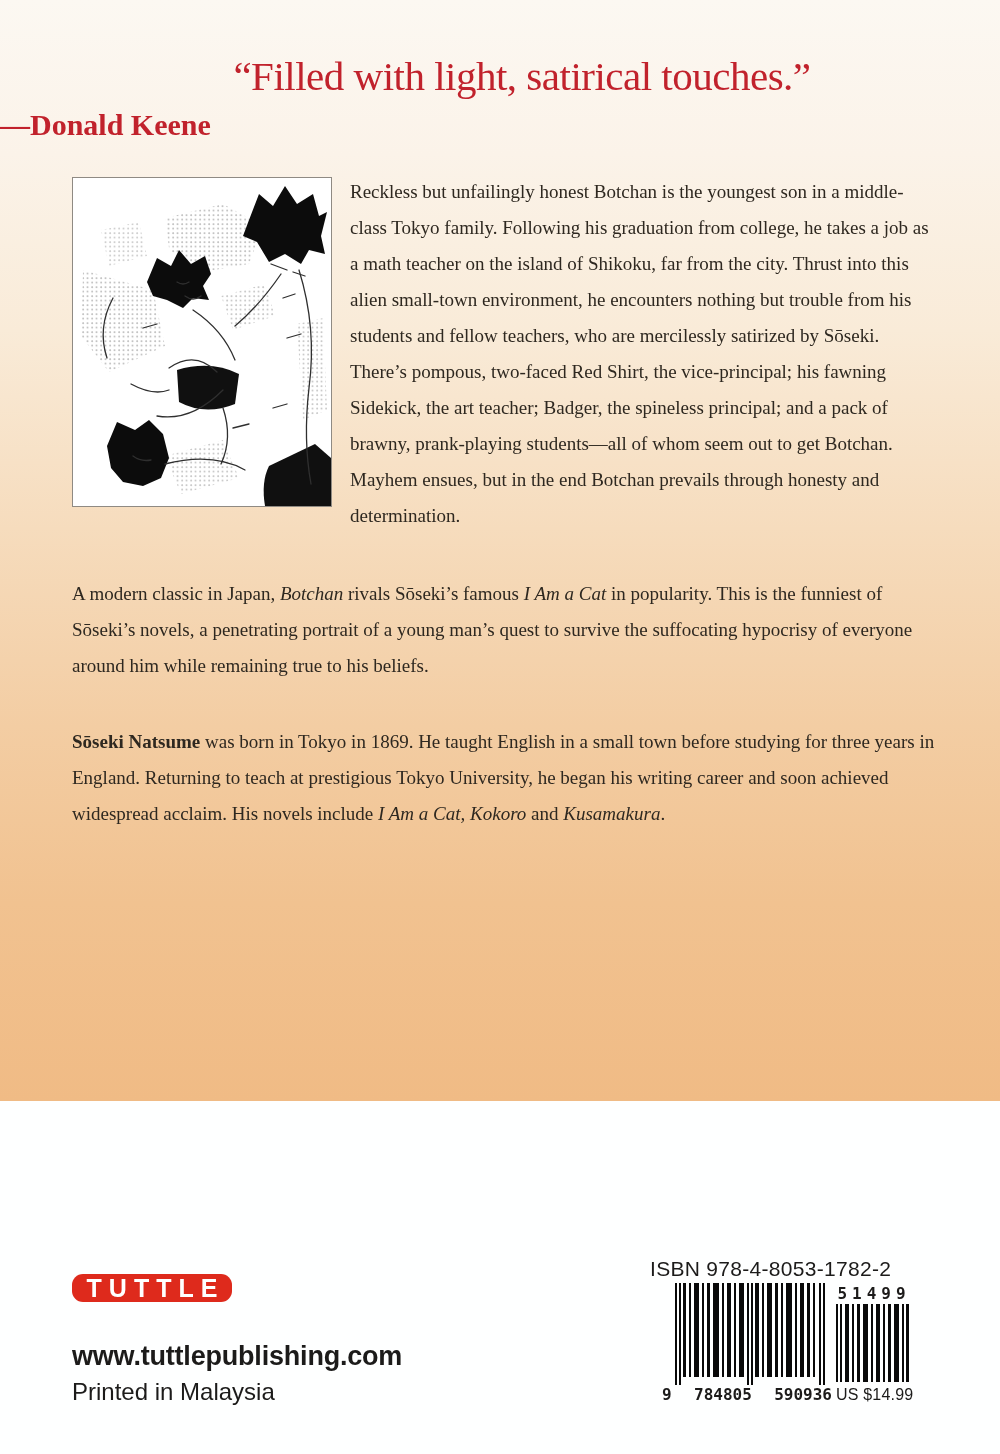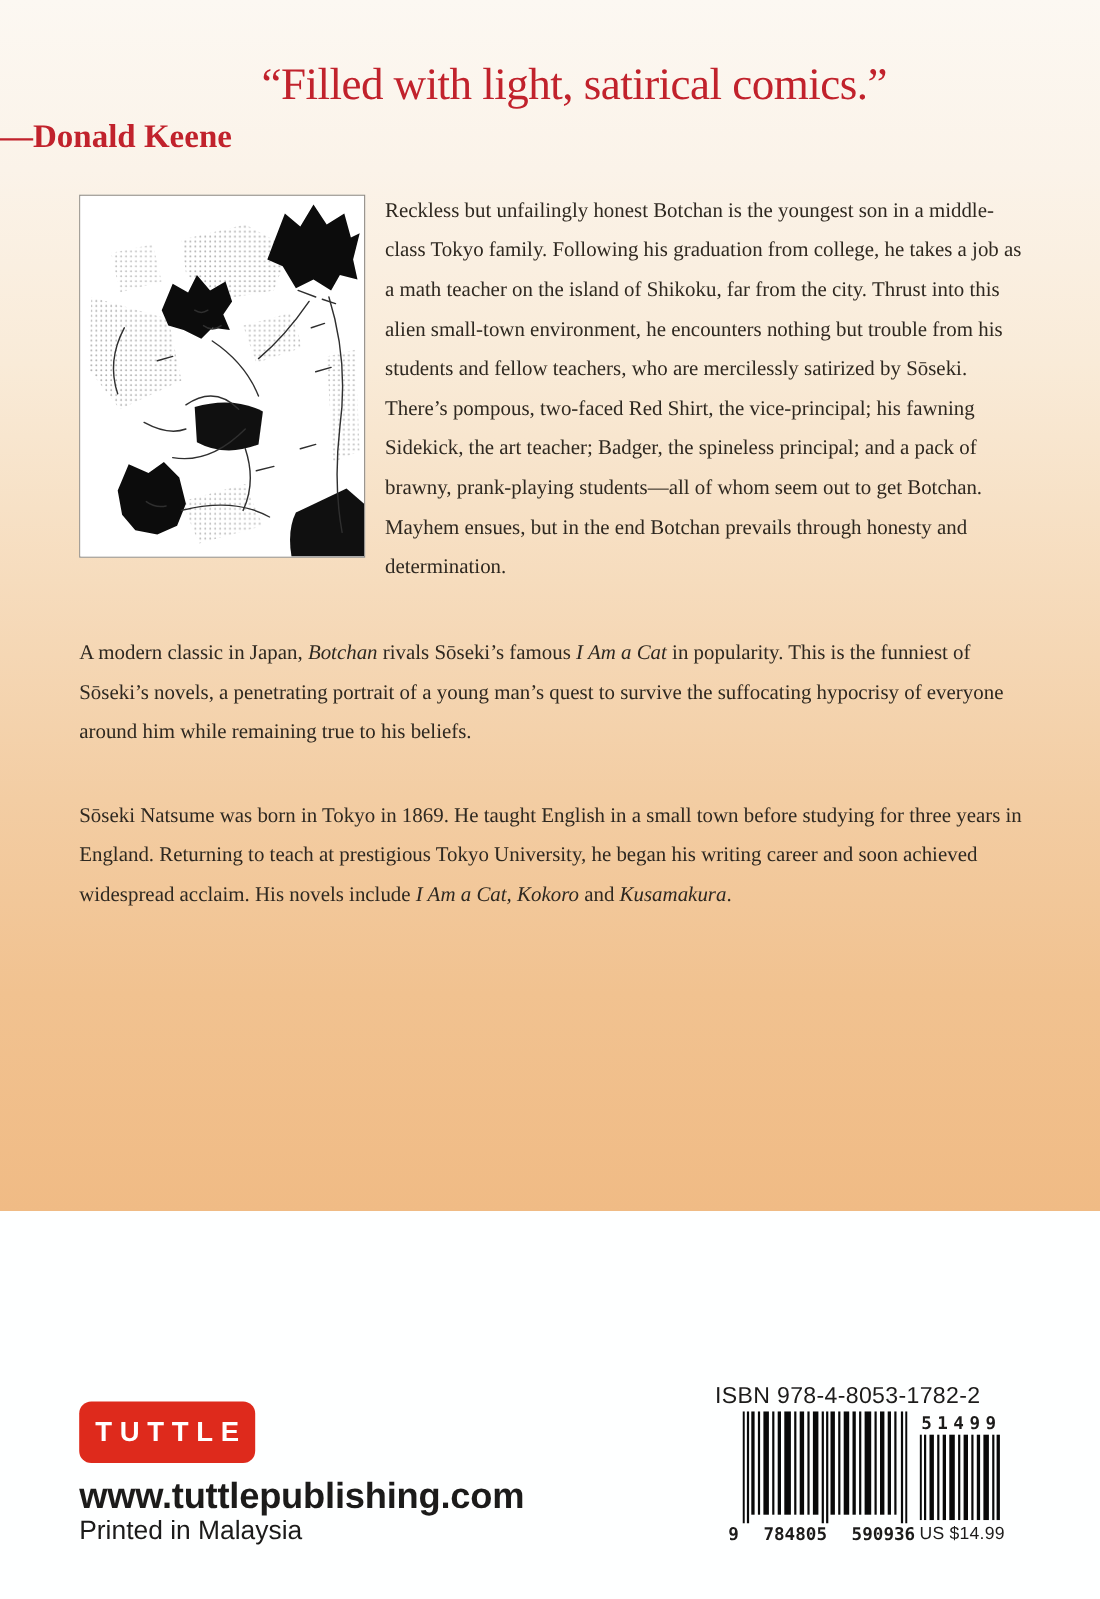--- a/index.html
+++ b/index.html
@@ -39,53 +39,53 @@
     margin-top:32px;
     padding:0 62px 0 72px;
     color:#2e2820;
     font-size:19px;
     line-height:36px;
   }
   .content p{margin:0;}
   .content p.p1{margin-bottom:42px;}
   .content p.p2{margin-bottom:40px;}
   .content p.p3{margin-bottom:26px;}
-  .content b{font-weight:normal;text-align:right;}
+  .content b{font-weight:bold;text-align:right;}
   .content i{font-style:italic;}
   .illustration{
     float:left;
     width:258px;height:328px;
     background:#ffffff;
     border:1px solid #8f8a83;
     margin:3px 18px 8px 0;
   }
   .illustration svg{display:block;width:100%;height:100%;}
   
   .footer{
     position:relative;
     width:1000px;height:353px;
     background:#feffff;
     font-family:"Liberation Sans", sans-serif;
     color:#1c1b1a;
   }
   .tuttle-logo{
     position:absolute;left:72px;top:173px;
-    width:160px;height:56px;
+    width:160px;height:28px;
     background:#de2a1c;
     border-radius:11px;
     display:flex;align-items:center;justify-content:center;
   }
   .tuttle-logo span{
     color:#ffffff;font-weight:bold;
     font-size:25px;letter-spacing:7px;
     padding-left:7px; 
   }
   .website{
     position:absolute;left:72px;top:240px;
-    font-size:33px;font-weight:bold;letter-spacing:-0.2px;
+    font-size:27px;font-weight:bold;letter-spacing:-0.2px;
   }
   .printed{
     position:absolute;left:72px;top:277px;
     font-size:24px;
   }
   .barcode-block{
     position:absolute;left:650px;top:156px;
     width:278px;height:150px;
   }
   .isbn-label{
@@ -112,21 +112,21 @@
   svg .bar{fill:#090909;}
 </style>
 </head>
 <body>
 
 <div class="cover">
 
   <div class="upper">
 
     <div class="quote-block">
-      <div class="quote">“Filled with light, satirical comics.”</div>
+      <div class="quote">“Filled with light, satirical touches.”</div>
       <div class="attribution">—Donald Keene</div>
     </div>
 
     <div class="content">
 
       <div class="illustration">
         <svg viewBox="0 0 258 328" xmlns="http://www.w3.org/2000/svg">
           <defs>
             <pattern id="tone" width="4.5" height="4.5" patternUnits="userSpaceOnUse">
               <circle cx="1.1" cy="1.1" r="0.85" fill="#5e5e5e"></circle>

